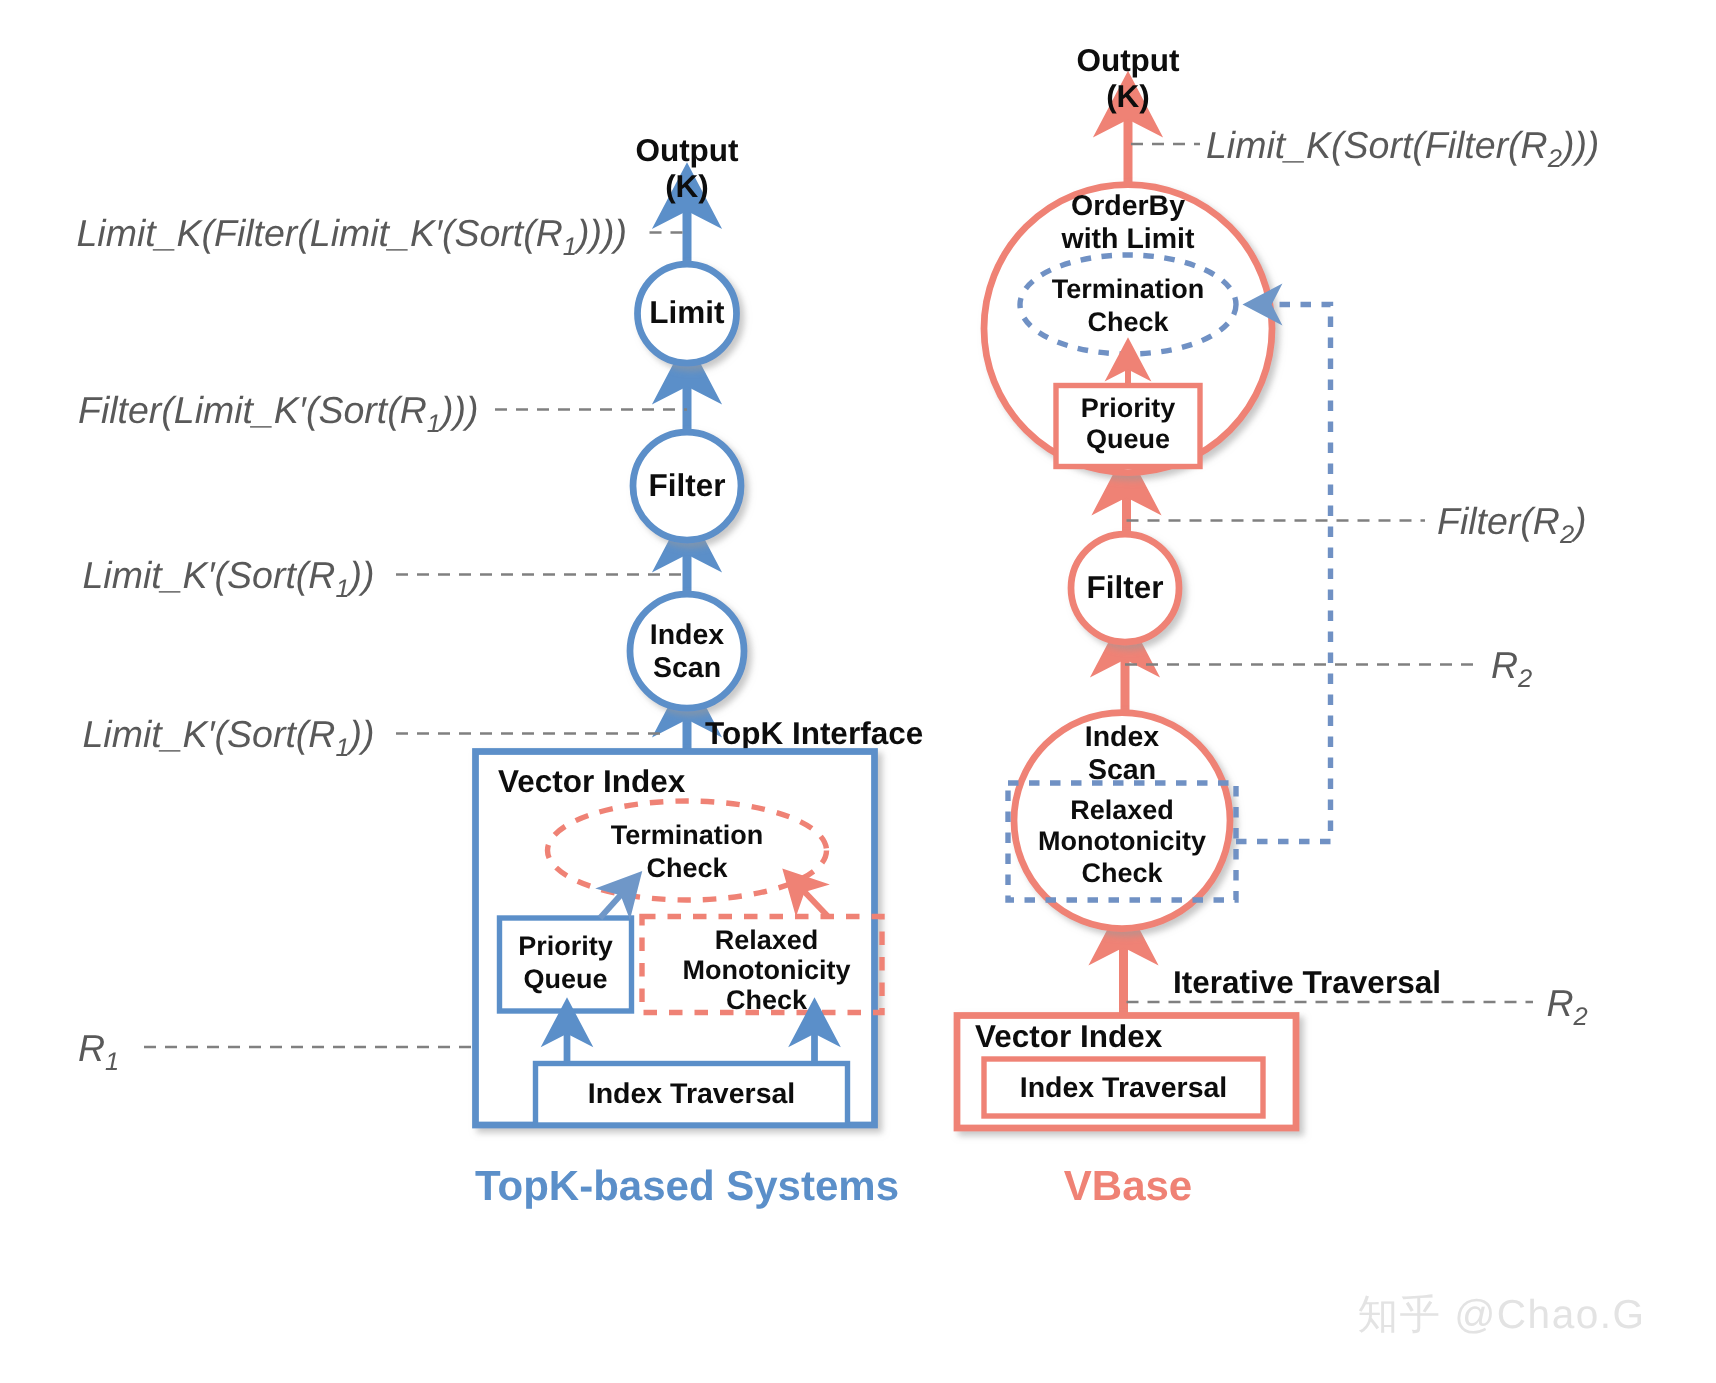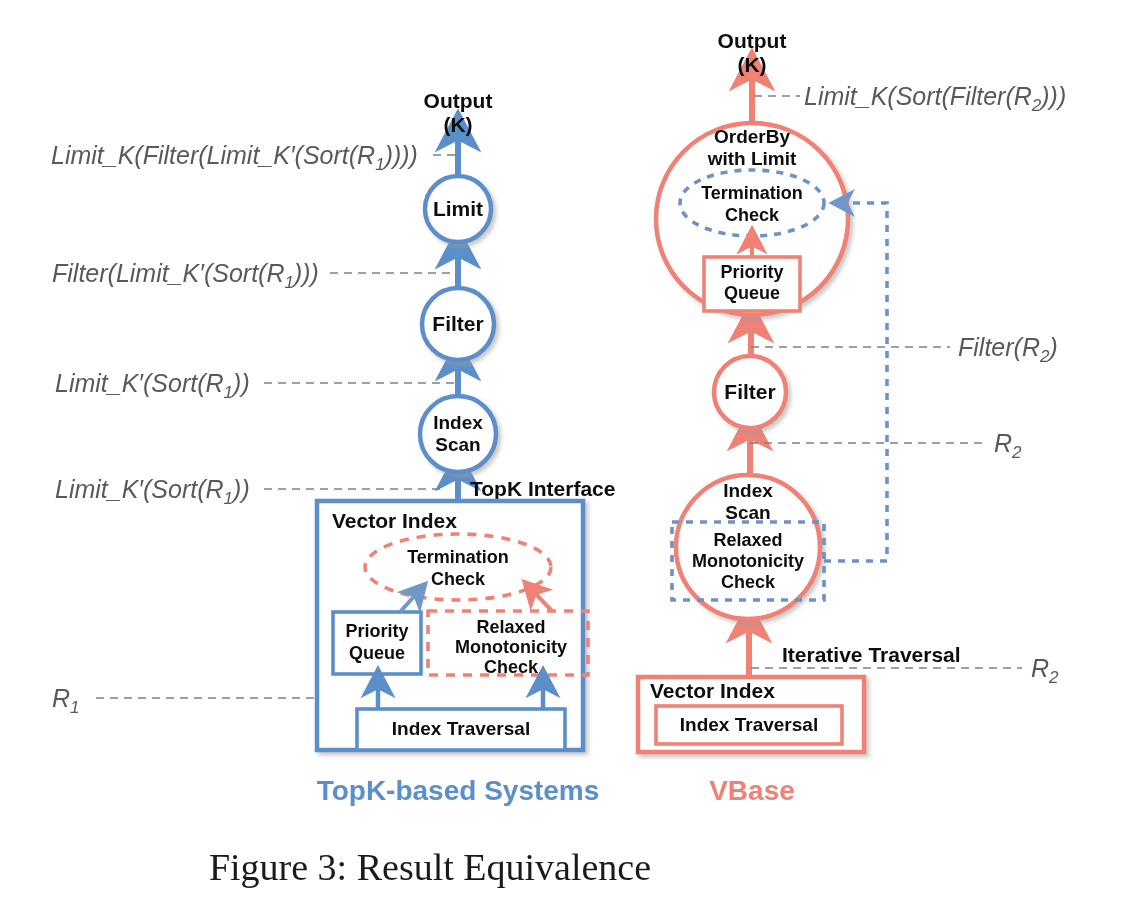--- a/index.html
+++ b/index.html
@@ -195,15 +195,15 @@
       <tspan>R</tspan><tspan class="formula sub" dy="6">2</tspan>
     </text>
     <text class="formula" x="1031" y="677">
       <tspan>R</tspan><tspan class="formula sub" dy="6">2</tspan>
     </text>
   </g>
 
   <text class="sysname" x="752" y="800" fill="#ef8275">VBase</text>
 </svg>
 
-<div class="caption">Figure 3: Result Equivalence</div>
+<div class="watermark">知乎 @Chao.G</div>
 
 </div>
 
 </body></html>

